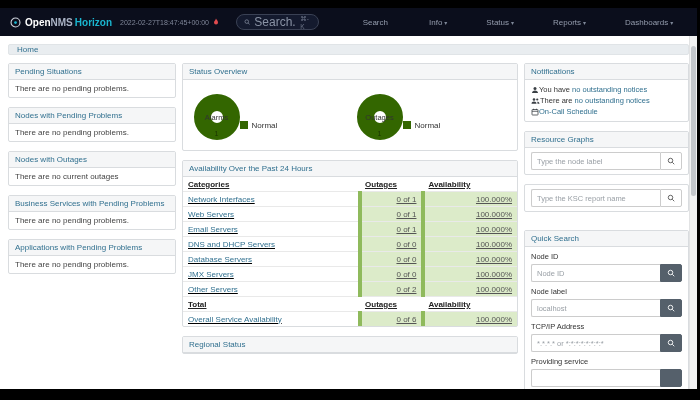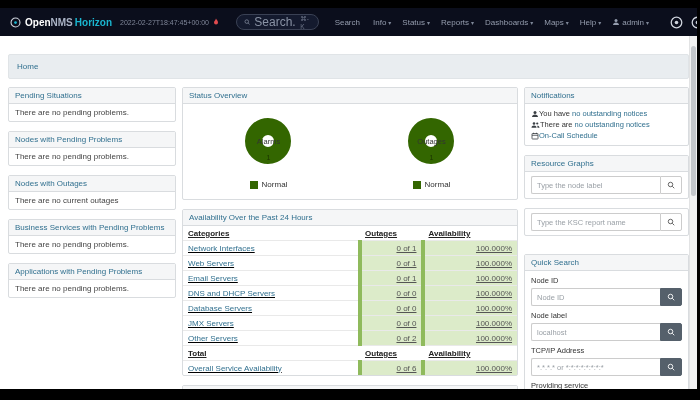--- a/index.html
+++ b/index.html
@@ -33,48 +33,48 @@
     display:flex; align-items:center; padding:0 7px; gap:4px;
     color:#8a93a5;
   }
   .search-pill input {
     background:transparent; border:none; outline:none; width:42px;
     font-size:12px; color:#aab; font-family:Liberation Sans, sans-serif;
   }
   .search-pill input::placeholder { color:#8a93a5; }
   .search-pill .hint { margin-left:auto; font-size:6.5px; color:#6b7386; }
   .nav-menu { display:flex; align-items:center; gap:11px; font-size:8px; white-space:nowrap; }
-  .nav-link { color:#959dae; text-decoration:none; display:flex; align-items:center; gap:2px; cursor:pointer; }
+  .nav-link { color:#959dae; text-decoration:none; display:flex; align-items:center; gap:2px; cursor:pointer;margin-left:28px; }
   .caret { font-size:6px; color:#7e8798; }
   .nav-icons { display:flex; align-items:center; gap:8px; margin-left:10px; }
   .nav-icons svg { display:block; }
 
   
   .breadcrumb-bar {
-    margin:18px 8px 8px 8px; background:#e9edf0; border:1px solid #e0e4e7;
-    border-radius:2px; padding:7px 8px; font-size:8px;
+    margin:8px 8px 8px 8px; background:#e9edf0; border:1px solid #e0e4e7;
+    border-radius:2px; padding:0 8px; font-size:8px;
   }
   .breadcrumb-bar a { color:var(--link_blue,#31708f); text-decoration:none; }
 
   
   .content { display:flex; padding:0 8px; gap:6px; align-items:flex-start; }
   .col-left  { width:168px; flex:none; }
   .col-mid   { flex:1; min-width:0; }
   .col-right { width:165px; flex:none; }
 
   .panel { border:1px solid #d9dcdf; border-radius:2px; background:#fff; margin-bottom:9px; }
   .panel-h {
     background:var(--panel_header_bg,#f5f6f7); border-bottom:1px solid #d9dcdf;
     padding:3px 6px; font-size:8px; color:var(--link_blue,#31708f);
   }
   .panel-b { padding:4px 6px; font-size:8px; color:#444; }
 
   
   .donut-row { display:flex; justify-content:space-around; padding:14px 4px 10px 4px; }
-  .donut-wrap { display:flex; flex-direction:column; align-items:center; width:46%; }
+  .donut-wrap { display:flex; flex-direction:row; align-items:center; width:46%; }
   .donut {
     position:relative; width:46px; height:46px;
     border:17px solid var(--donut_green,#336600); border-radius:50%;
   }
   .donut-label {
     position:absolute; inset:0; display:flex; align-items:center; justify-content:center;
     font-size:7.5px; color:#333;
   }
   .donut-value {
     position:absolute; bottom:-14px; left:50%; transform:translateX(-50%);

